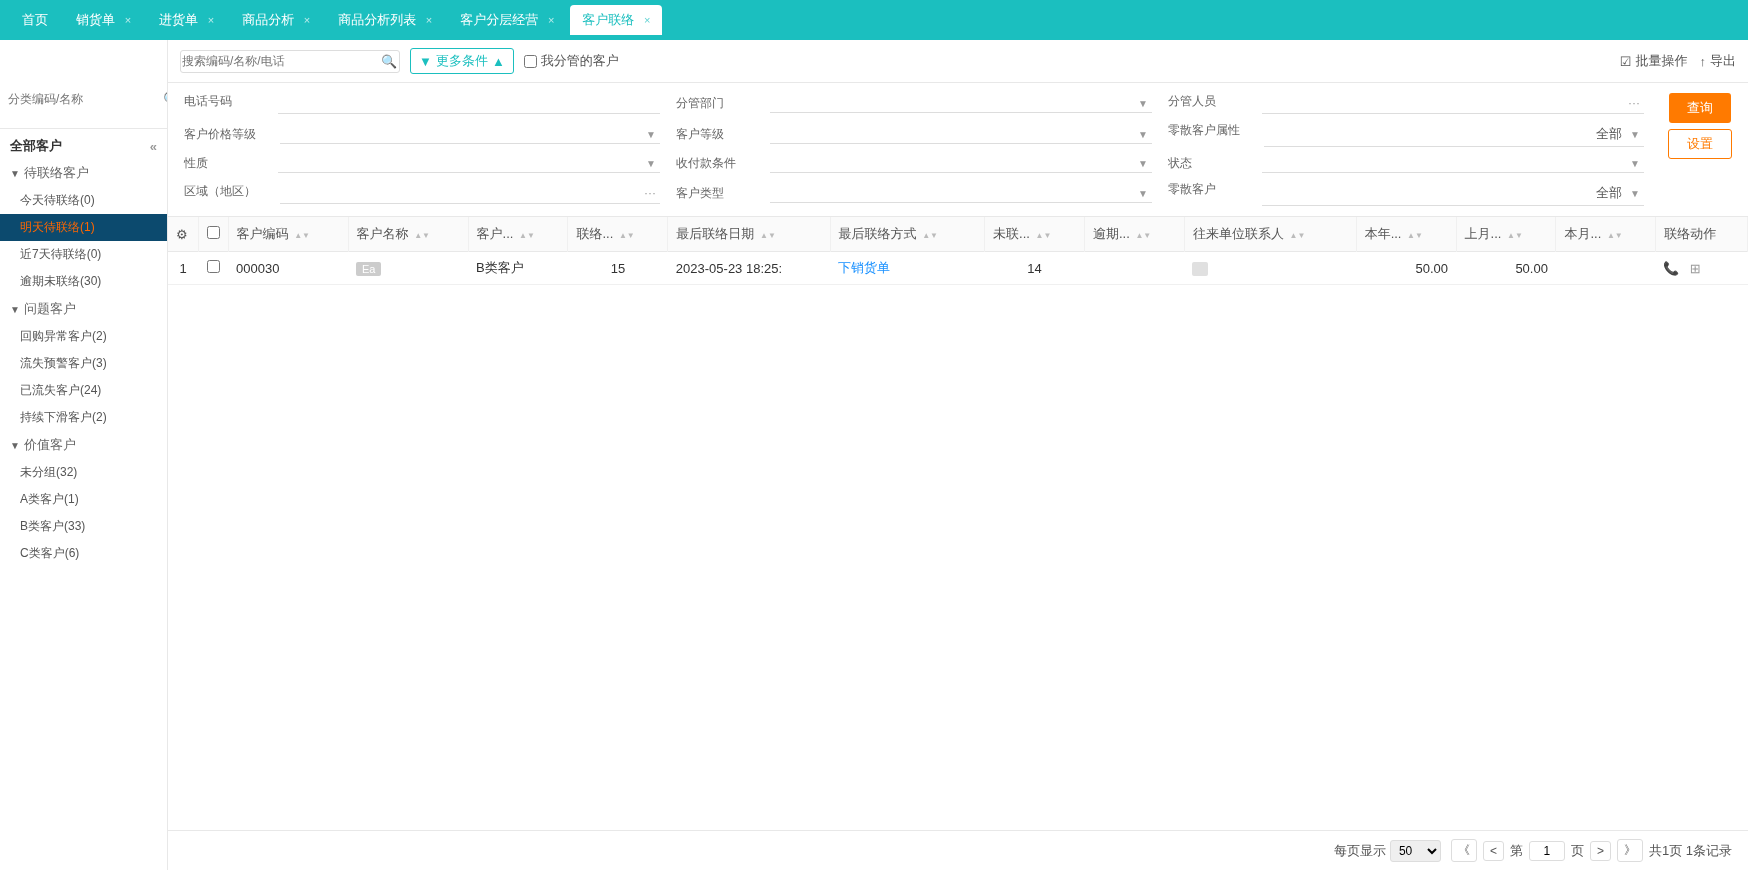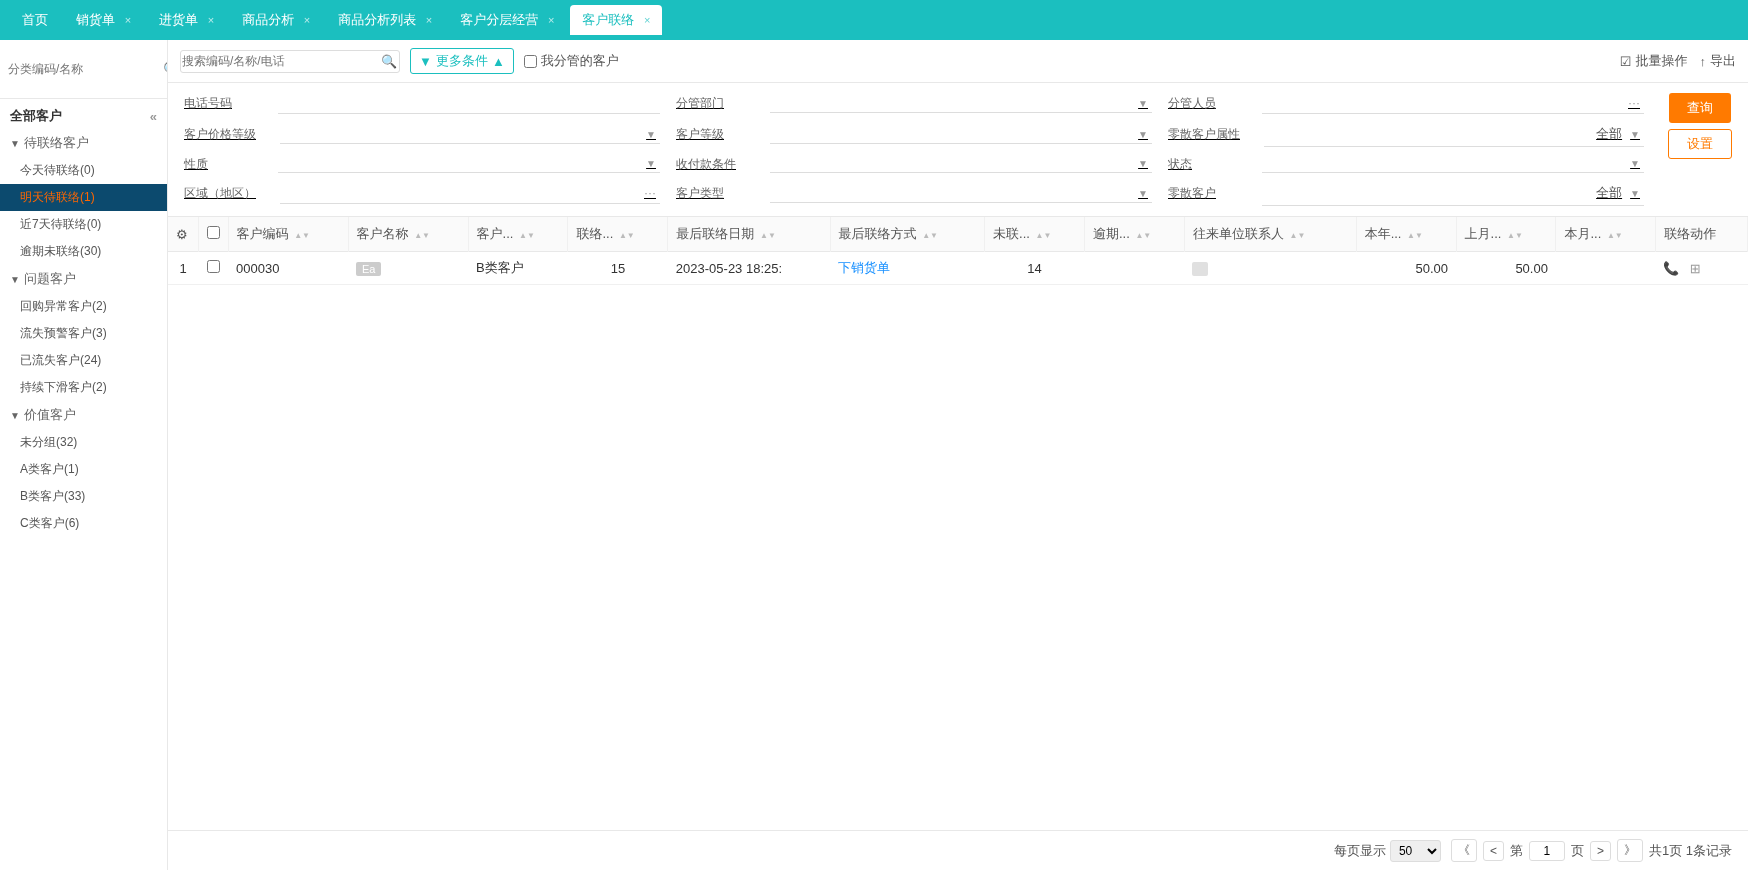--- a/index.html
+++ b/index.html
@@ -37,20 +37,21 @@
       background: #fff;
       border-right: 1px solid #e8e8e8;
       overflow-y: auto;
       flex-shrink: 0;
     }
     .sidebar-search {
       display: flex;
       align-items: center;
       padding: 21px 8px;
       border-bottom: 1px solid #e8e8e8;
+      margin-top: 30px;
     }
     .sidebar-search input {
       flex: 1;
       border: none;
       outline: none;
       font-size: 12px;
       color: #999;
     }
     .sidebar-search-icon { color: #999; font-size: 14px; cursor: pointer; }
 
@@ -157,24 +158,23 @@
     }
     .filter-row {
       display: flex;
       align-items: center;
       gap: 16px;
       margin-bottom: 8px;
     }
     .filter-row:last-child { margin-bottom: 0; }
     .filter-field {
       display: flex;
-      align-items: center;
+      align-items: flex-start;
       flex: 1;
       gap: 24px;
-      text-decoration: underline;
     }
     .filter-label {
       color: #666;
       font-size: 12px;
       white-space: nowrap;
       min-width: 70px;
     }
     .filter-input {
       flex: 1;
       border: none;

